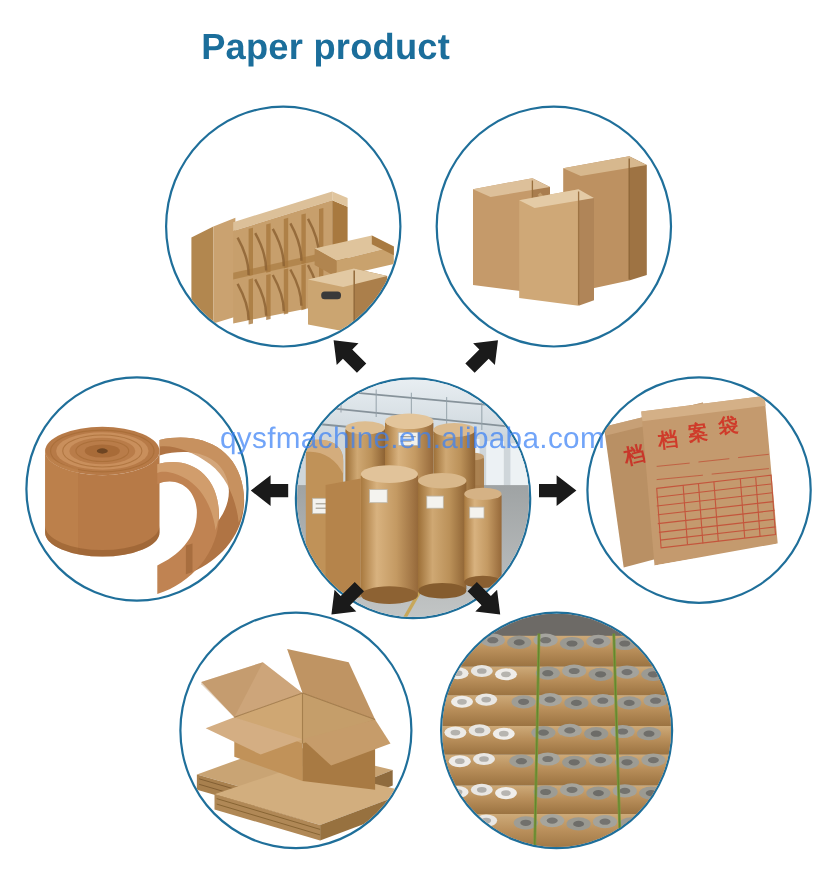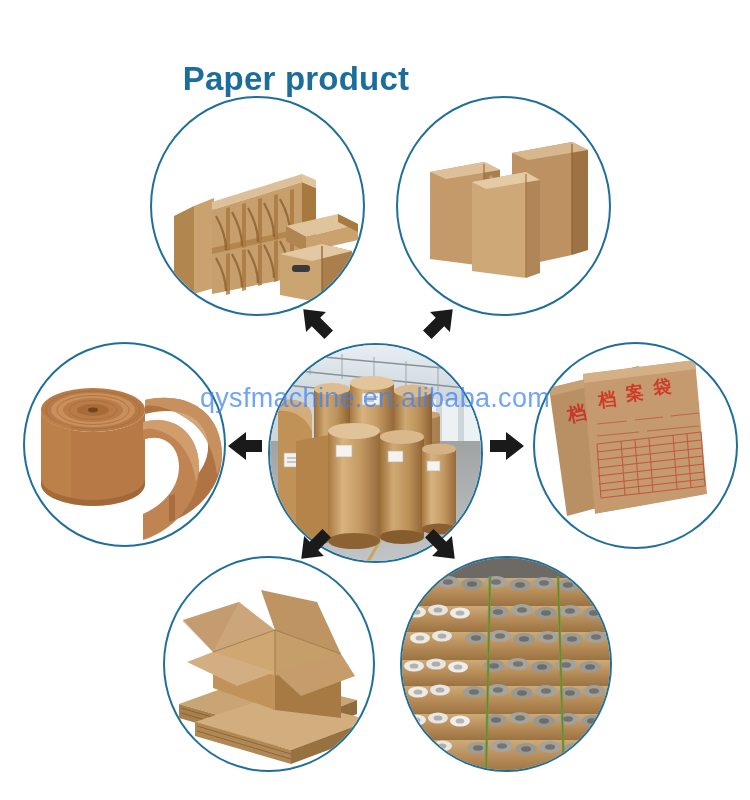--- a/index.html
+++ b/index.html
@@ -24,21 +24,20 @@
     position: absolute;
     left: 0;
     top: 24px;
     width: 592px;
     text-align: center;
     font-size: 33px;
     font-weight: bold;
     letter-spacing: 0.2px;
     color: #1b6e9b;
     font-family: "Liberation Sans", sans-serif;
-    margin-top: 36px;
   }
 
   
   .node {
     position: absolute;
     border: 2px solid #1f6f9a;
     border-radius: 50%;
     background: #ffffff;
     box-sizing: border-box;
     overflow: visible;

